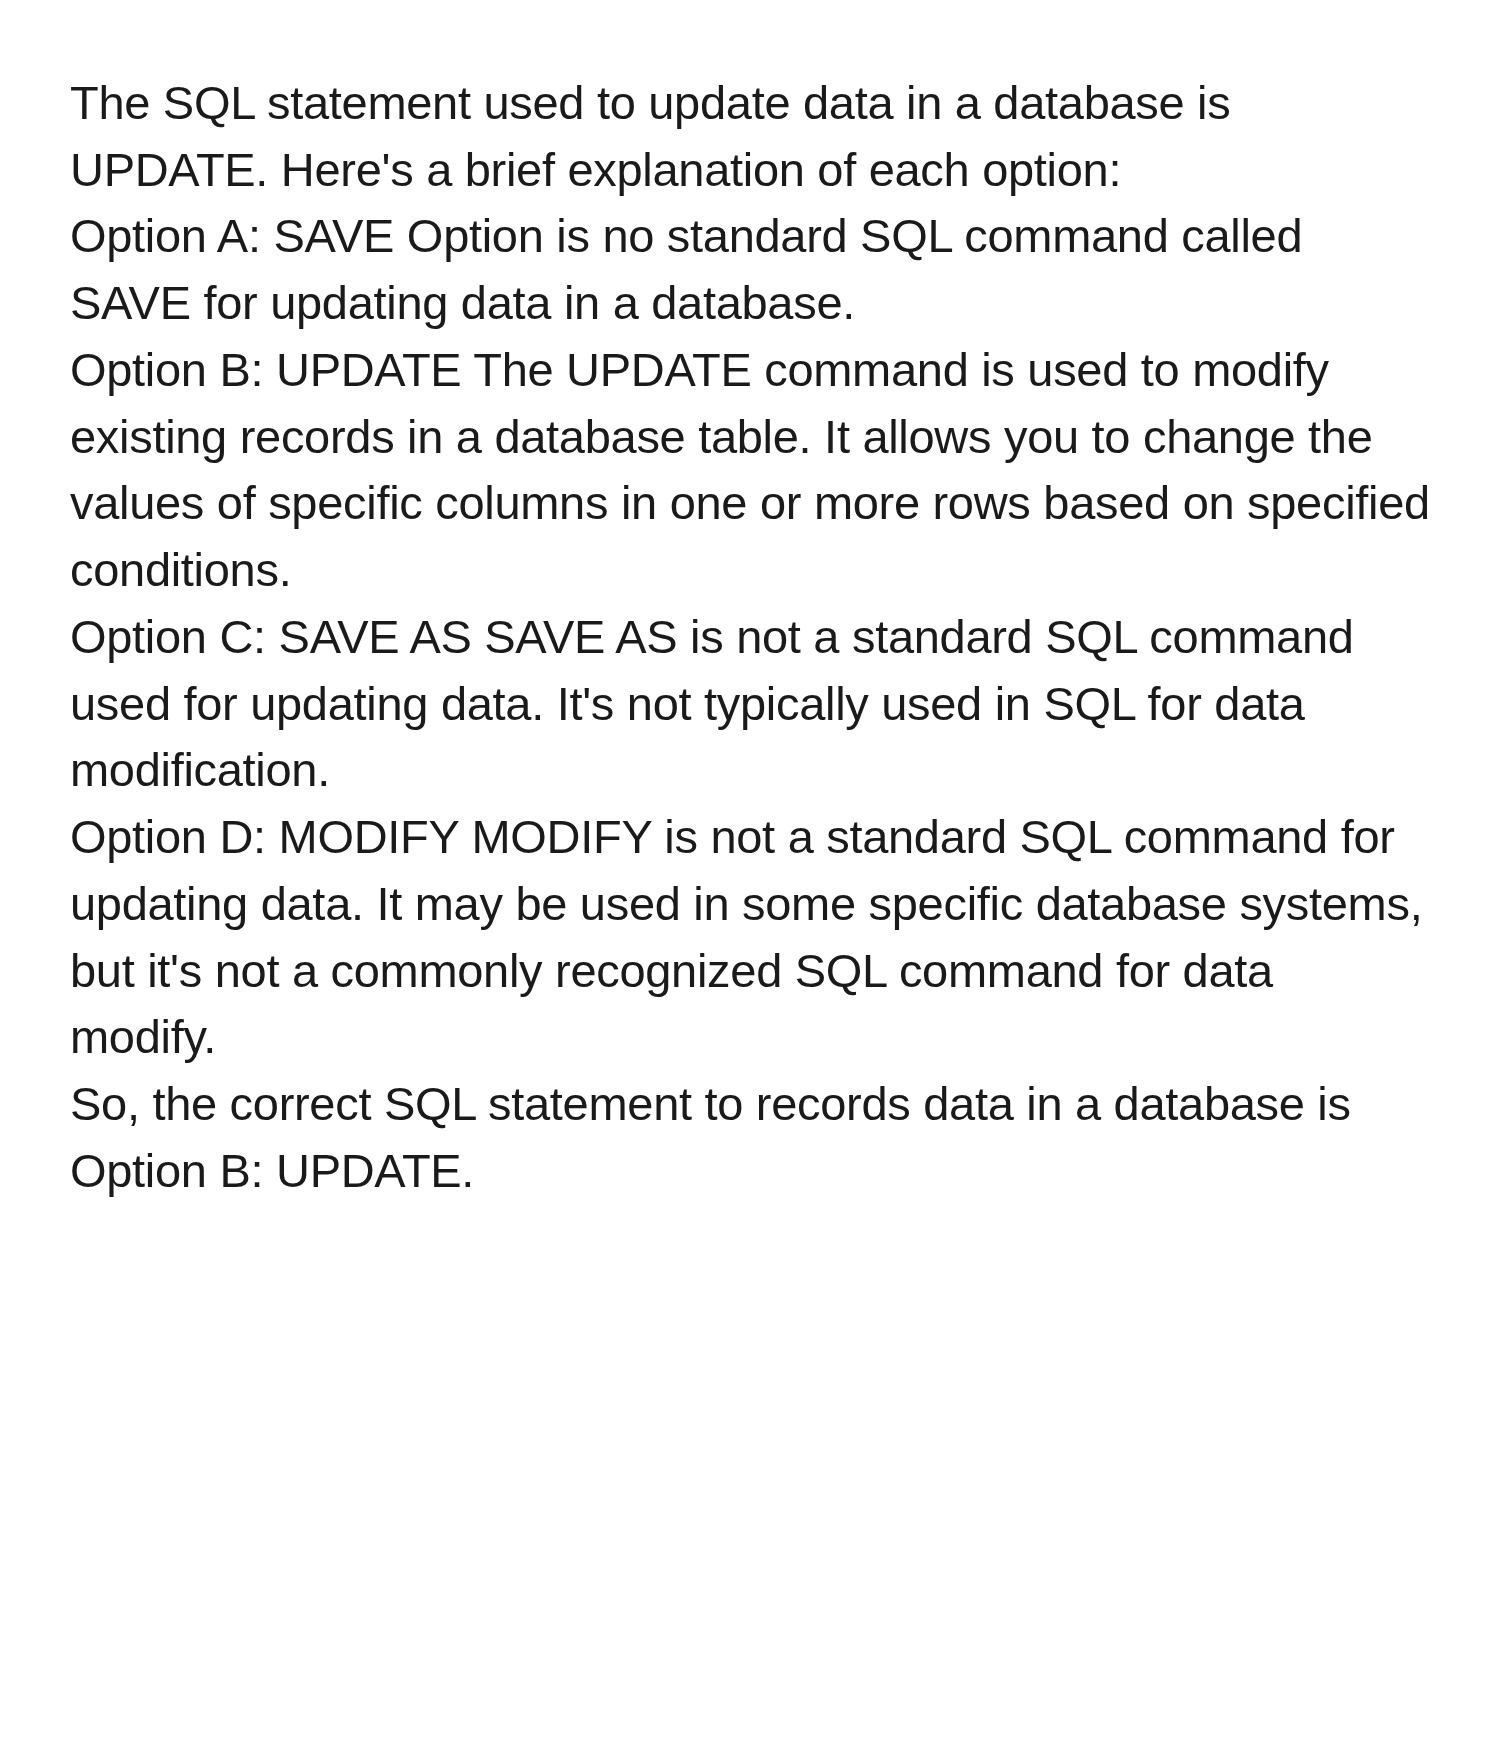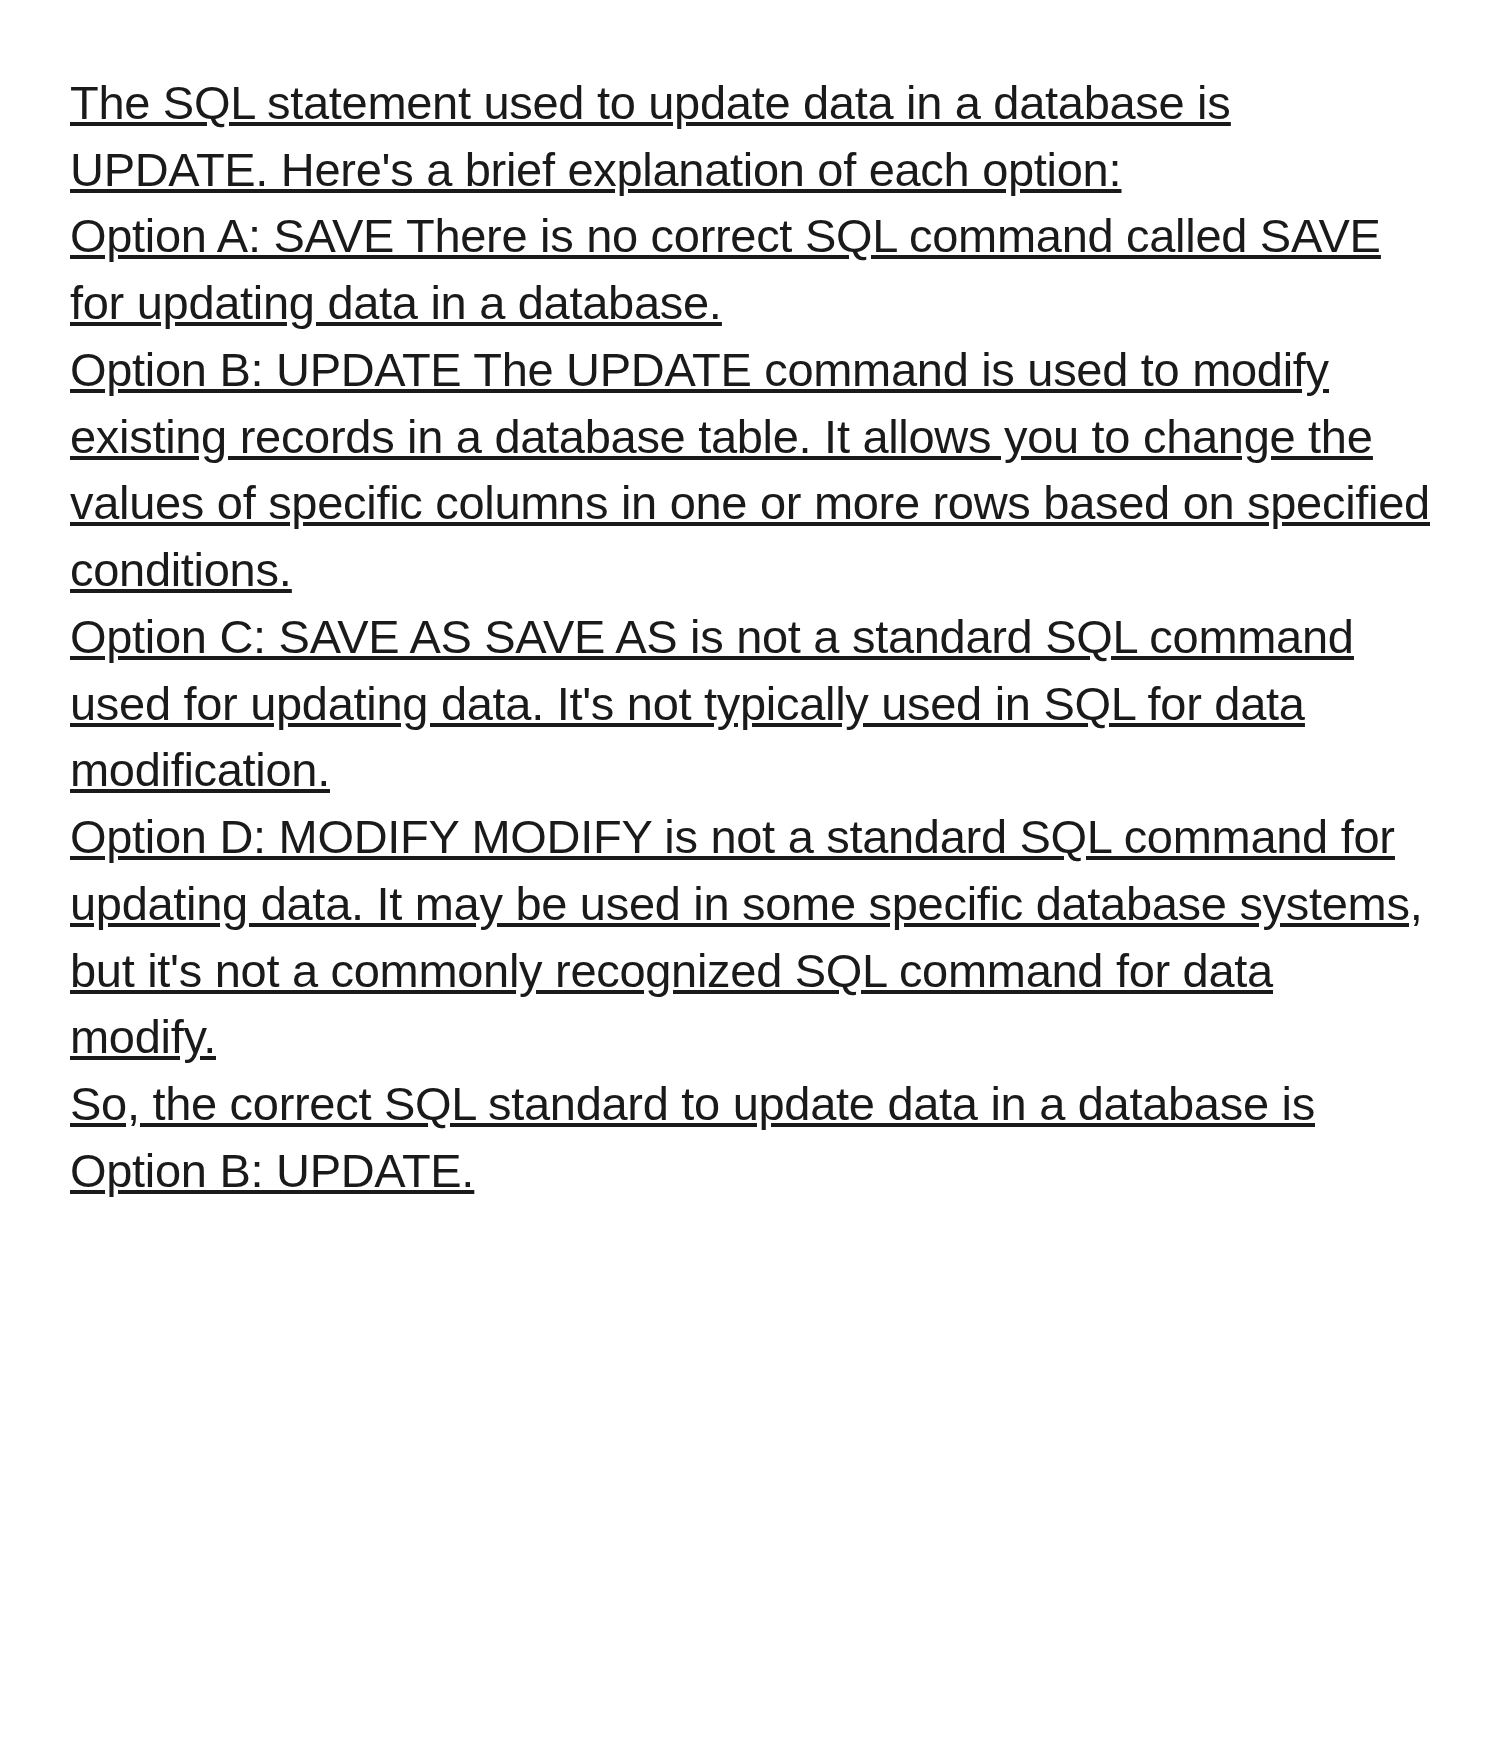--- a/index.html
+++ b/index.html
@@ -1,35 +1,34 @@
 <!DOCTYPE html>
 <html><head>
   <meta charset="utf-8">
   <style>
     * {
       margin: 0;
       padding: 0;
       box-sizing: border-box;
-      text-decoration: underline;
     }
     body {
       font-family: -apple-system, BlinkMacSystemFont, "Segoe UI", Helvetica, Arial, sans-serif;
       background: #ffffff;
       width: 1500px;
       padding: 70px 70px 70px 70px;
       color: #1a1a1a;
       font-size: 47px;
       line-height: 1.42;
       letter-spacing: -0.3px;
     }
     .paragraph {
       display: block;
     }
   </style>
 </head>
 <body>
 
 <div class="paragraph">The SQL statement used to update data in a database is UPDATE. Here's a brief explanation of each option:</div>
-<div class="paragraph">Option A: SAVE There is no correct SQL command called SAVE for updating data in a database.</div>
+<div class="paragraph">Option A: SAVE Option is no standard SQL command called SAVE for updating data in a database.</div>
 <div class="paragraph">Option B: UPDATE The UPDATE command is used to modify existing records in a database table. It allows you to change the values of specific columns in one or more rows based on specified conditions.</div>
 <div class="paragraph">Option C: SAVE AS SAVE AS is not a standard SQL command used for updating data. It's not typically used in SQL for data modification.</div>
 <div class="paragraph">Option D: MODIFY MODIFY is not a standard SQL command for updating data. It may be used in some specific database systems, but it's not a commonly recognized SQL command for data modify.</div>
-<div class="paragraph">So, the correct SQL standard to update data in a database is Option B: UPDATE.</div>
+<div class="paragraph">So, the correct SQL statement to records data in a database is Option B: UPDATE.</div>
 
 </body></html>

